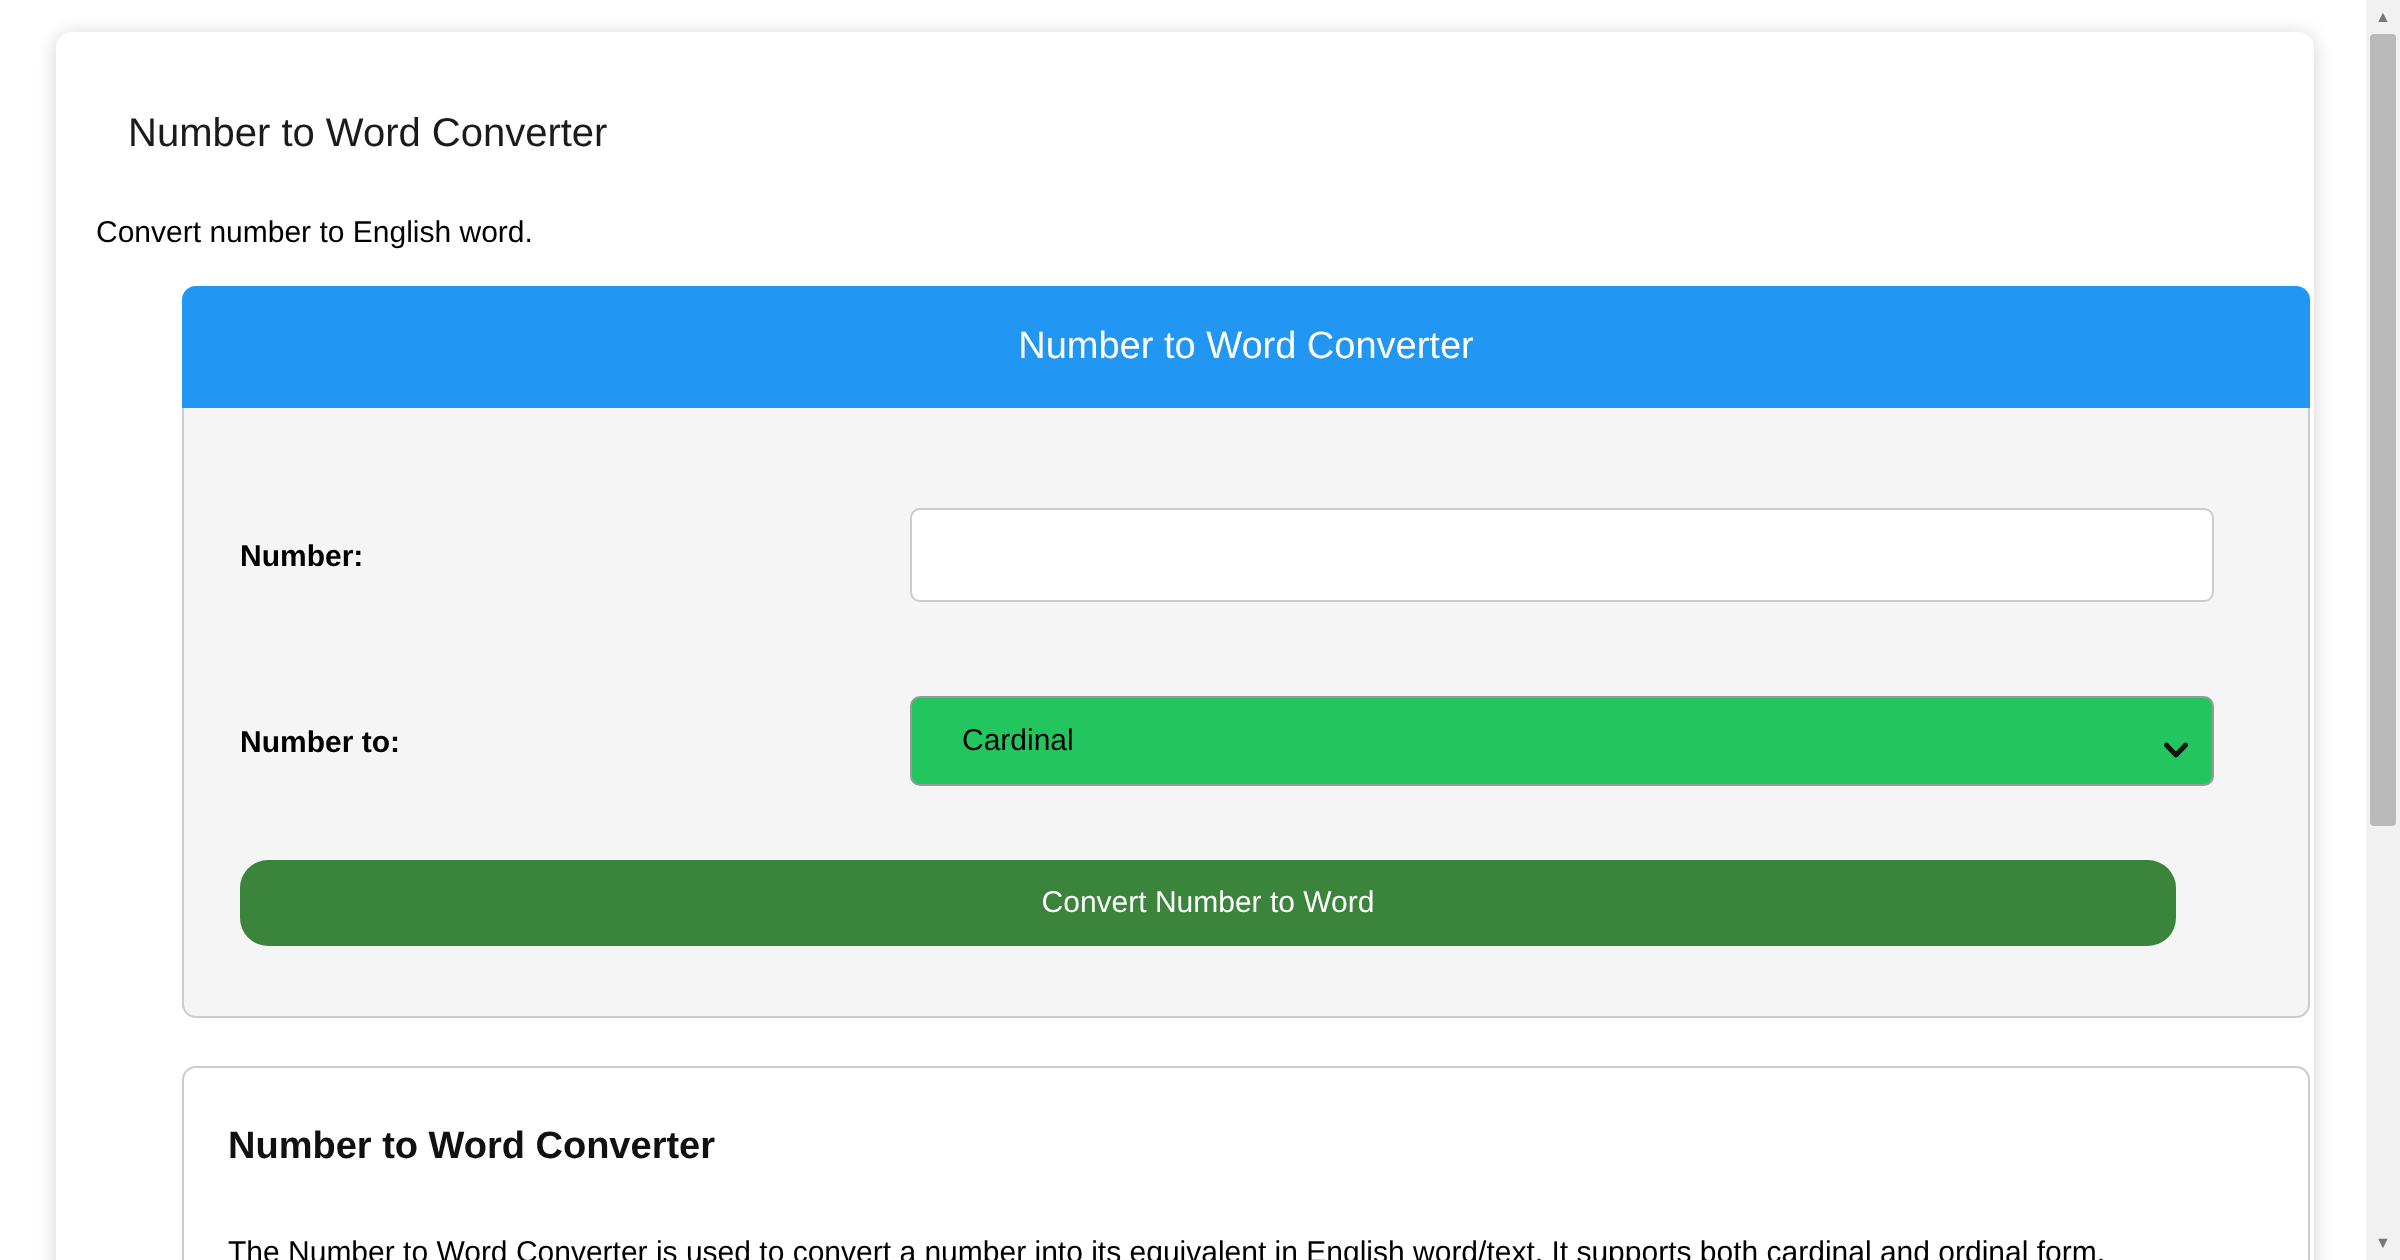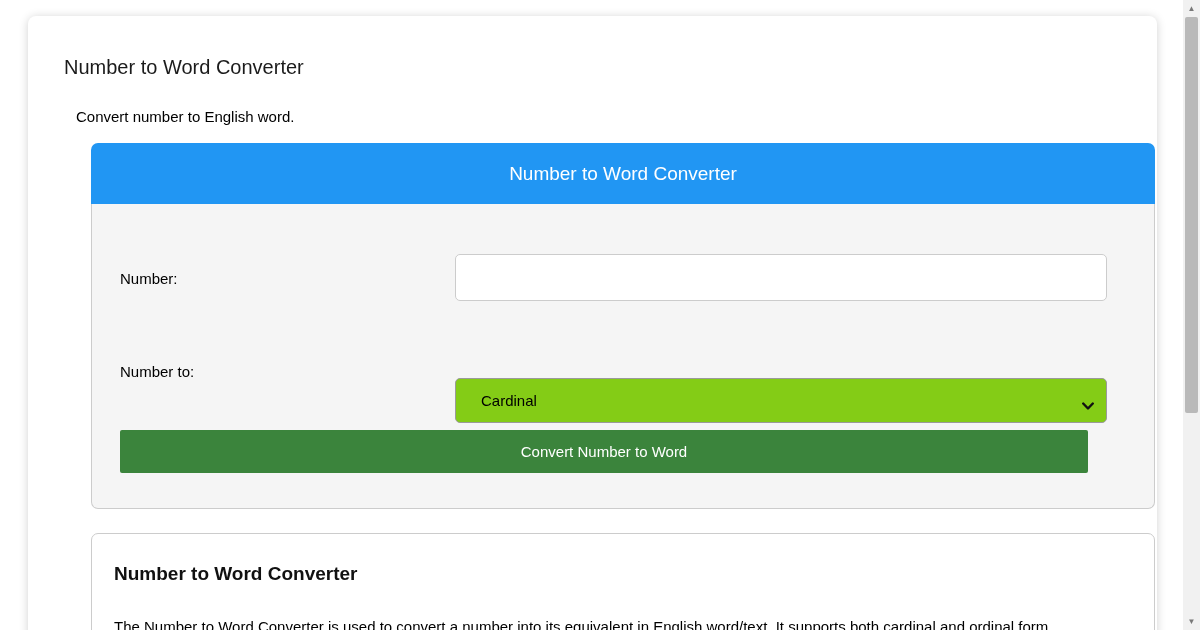--- a/index.html
+++ b/index.html
@@ -13,61 +13,61 @@
     position: absolute; left: 28px; top: 16px; width: 1129px; height: 680px;
     background: #ffffff; border-radius: 8px;
     box-shadow: 0 1px 10px rgba(0,0,0,0.18);
   }
 
   .page-title {
     position: absolute; left: 36px; top: 40px;
     font-size: 20px; font-weight: 400; color: #1b1b1b; line-height: 1.1;
   }
   .page-subtitle {
-    position: absolute; left: 48px; top: 92px;
+    position: absolute; left: 20px; top: 92px;
     font-size: 15px; color: #000;
   }
 
   
   .converter-card { position: absolute; left: 63px; top: 127px; width: 1064px; }
   .converter-header {
     height: 61px; background: #2196f3;
     border-radius: 7px 7px 0 0;
     display: flex; align-items: center; justify-content: center;
     color: #ffffff; font-size: 19px;
   }
   .converter-body {
     position: relative; height: 305px;
     background: #f5f5f5;
     border: 1px solid #cccccc; border-top: none;
     border-radius: 0 0 7px 7px;
   }
-  .field-label { position: absolute; left: 28px; font-size: 15px; color: #000; }
+  .field-label { position: absolute; left: 28px; font-size: 15px; color: #000; font-weight: bold; }
   .label-number { top: 66px; }
   .label-convert-to { top: 159px; }
 
   .number-input {
     position: absolute; left: 363px; top: 50px; width: 652px; height: 47px;
     border: 1px solid #cccccc; border-radius: 5px; background: #ffffff;
     font-size: 15px; padding: 0 12px; outline: none;
     font-family: "Liberation Sans", sans-serif;
   }
 
   .select-box {
     position: absolute; left: 363px; top: 144px; width: 652px; height: 45px;
-    background: #84cc16; border: 1px solid #9a9a9a; border-radius: 5px;
+    background: #22c55e; border: 1px solid #9a9a9a; border-radius: 5px;
     display: flex; align-items: center;
-    font-size: 15px; color: #000; cursor: default; margin-top: 30px;
+    font-size: 15px; color: #000; cursor: default;
   }
   .select-value { padding-left: 25px; }
   .select-chevron { position: absolute; right: 12px; top: 18px; }
 
   .convert-btn {
     position: absolute; left: 28px; top: 226px; width: 968px; height: 43px;
-    background: #3b843c; border: none; border-radius: 2px;
+    background: #3b843c; border: none; border-radius: 14px;
     color: #ffffff; font-size: 15px; cursor: pointer;
     font-family: "Liberation Sans", sans-serif;
   }
 
   
   .about-card {
     position: absolute; left: 63px; top: 517px; width: 1064px; height: 260px;
     background: #ffffff; border: 1px solid #cccccc; border-radius: 7px;
   }
   .about-heading { margin: 29px 0 0 22px; font-size: 19px; font-weight: 700; color: #111; }

